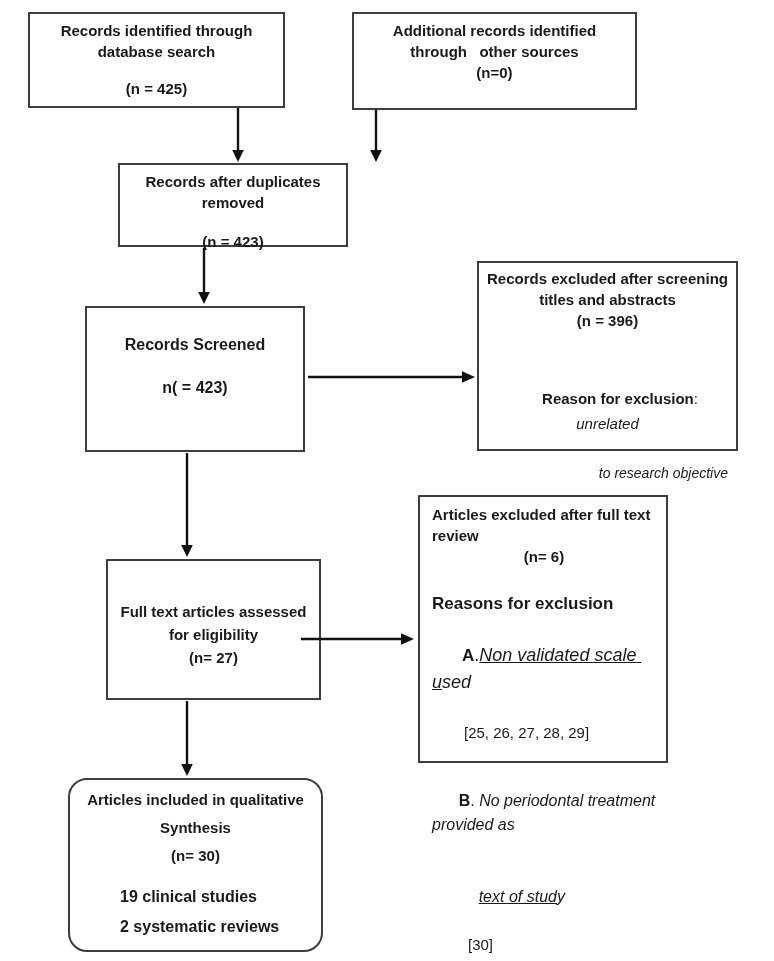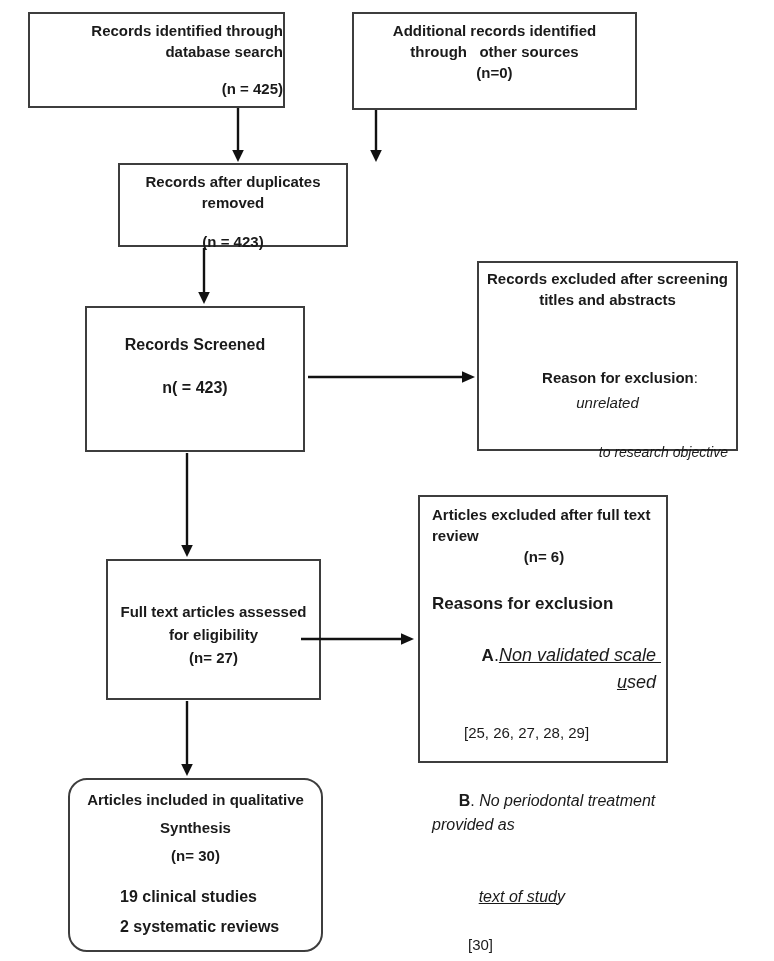--- a/index.html
+++ b/index.html
@@ -25,41 +25,41 @@
     color: #1a1a1a;
   }
   .box .ln, .box .ln span { white-space: pre-wrap; }
   .center { text-align: center; }
   .spacer16 { height: 16px; }
   .spacer18 { height: 18px; }
   .spacer22 { height: 22px; }
   .spacer12 { height: 12px; }
 
   
-  .b-identified-db   { left: 28px;  top: 12px;  width: 257px; height: 96px;  padding-top: 6px; text-align: right; }
+  .b-identified-db   { left: 28px;  top: 12px;  width: 257px; height: 96px;  padding-top: 6px; }
   .b-identified-oth  { left: 352px; top: 12px;  width: 285px; height: 98px;  padding-top: 6px; }
   .b-duplicates      { left: 118px; top: 163px; width: 230px; height: 84px;  padding-top: 6px; }
   .b-screened        { left: 85px;  top: 306px; width: 220px; height: 146px; padding-top: 26px; font-size: 16px; }
   .b-excl-screen     { left: 477px; top: 261px; width: 261px; height: 190px; padding: 5px 8px 0 8px; }
   .b-fulltext        { left: 85px;  top: 559px; width: 215px; height: 141px; padding-top: 39px; line-height: 23px; margin-left: 21px; }
   .b-excl-fulltext   { left: 418px; top: 495px; width: 250px; height: 268px; padding: 7px 10px 0 12px; }
   .b-included        { left: 68px;  top: 778px; width: 255px; height: 174px; padding-top: 6px; line-height: 28px; border-radius: 19px; }
 
   .b-excl-screen .reason-line1 { line-height: 25px; font-size: 15px; }
   .b-excl-screen .reason-line2 { line-height: 25px; font-size: 14px; text-align: right; padding-left: 98px; }
   .b-excl-screen .spacer-r { height: 30px; }
   .reason-bold { font-weight: 700; font-style: normal; }
   .reason-sep  { font-weight: 400; font-style: normal; }
   .italic      { font-style: italic; font-weight: 400; }
 
   .b-excl-fulltext .title-ln { text-align: left; line-height: 21px; }
   .b-excl-fulltext .count-ln { text-align: center; line-height: 22px; }
   .b-excl-fulltext .gap1 { height: 24px; }
   .b-excl-fulltext .heading { font-size: 17px; line-height: 24px; }
-  .b-excl-fulltext .reason-a { font-size: 18px; line-height: 26px; font-weight: 400; text-align: right; }
+  .b-excl-fulltext .reason-a { font-size: 18px; line-height: 26px; font-weight: 400; }
   .b-excl-fulltext .reason-a .lbl { font-weight: 700; font-style: normal; font-size: 17px; }
   .b-excl-fulltext .refs { font-weight: 400; font-size: 15px; line-height: 24px; padding-left: 32px; }
   .b-excl-fulltext .gap2 { height: 20px; }
   .b-excl-fulltext .reason-b { font-size: 16px; line-height: 24px; font-weight: 400; }
   .b-excl-fulltext .reason-b .lbl { font-weight: 700; font-style: normal; }
   .b-excl-fulltext .reason-b2 { font-size: 16px; line-height: 24px; font-weight: 400; padding-left: 20px; }
   .b-excl-fulltext .refs-b { font-weight: 400; font-size: 15px; line-height: 24px; padding-left: 36px; }
   .underline { text-decoration: underline; }
 
   .b-included .details { text-align: left; padding-left: 50px; line-height: 30px; font-size: 16px; }
@@ -97,20 +97,21 @@
 
   <div class="box b-screened center">
     <div class="ln">Records Screened</div>
     <div class="spacer22"></div>
     <div class="ln">n( = 423)</div>
   </div>
 
   <div class="box b-excl-screen center">
     <div class="ln">Records excluded after screening</div>
     <div class="ln">titles and abstracts</div>
+    <div class="ln">(n = 396)</div>
     <div class="spacer-r"></div>
     <div class="ln reason-line1">
       <span class="reason-bold">Reason for exclusion</span><span class="reason-sep">: </span><span class="italic">unrelated</span>
     </div>
     <div class="ln reason-line2 italic">to research objective</div>
   </div>
 
   <div class="box b-fulltext center">
     <div class="ln">Full text articles assessed</div>
     <div class="ln">for eligibility</div>

